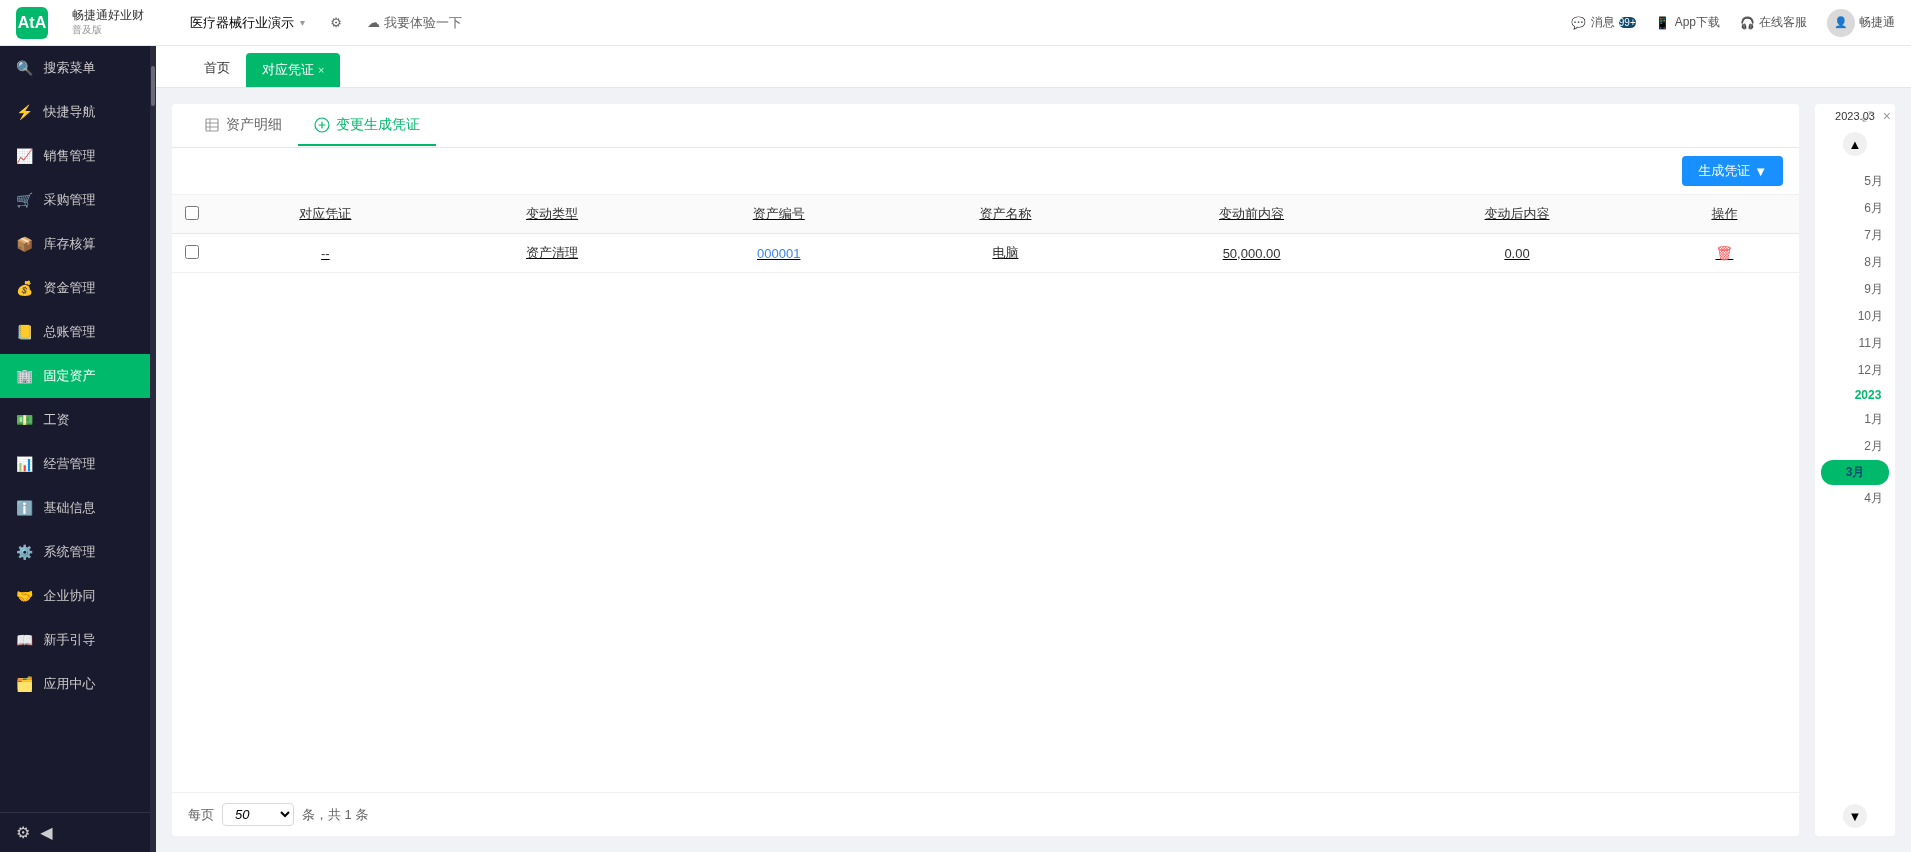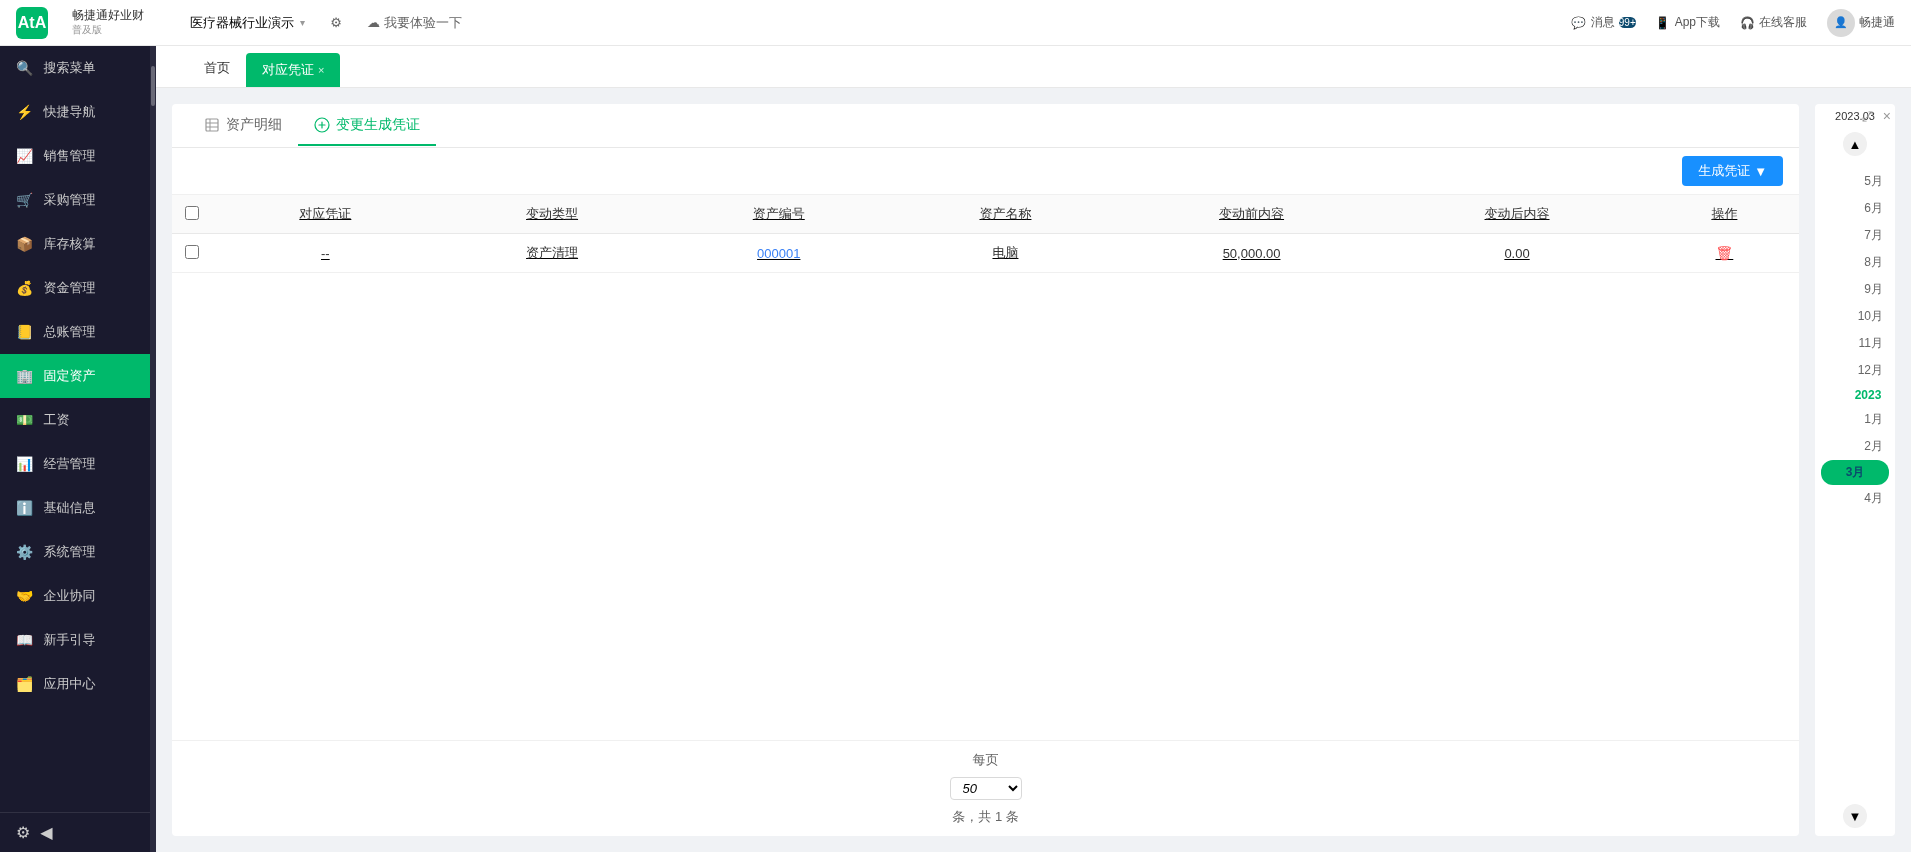--- a/index.html
+++ b/index.html
@@ -68,21 +68,21 @@
     
     .table-wrap { flex: 1; overflow: auto; }
     table { width: 100%; border-collapse: collapse; font-size: 13px; text-decoration: underline; }
     thead tr { background: #fafafa; }
     thead th { padding: 10px 12px; text-align: center; color: #333; font-weight: normal; border-bottom: 1px solid #e8e8e8; white-space: nowrap; }
     tbody td { padding: 10px 12px; text-align: center; color: #333; border-bottom: 1px solid #f0f0f0; }
     .checkbox { width: 14px; height: 14px; border: 1px solid #d9d9d9; border-radius: 2px; cursor: pointer; }
     .delete-icon { color: #ff4d4f; cursor: pointer; font-size: 14px; }
 
     
-    .pagination { padding: 10px 16px; display: flex; align-items: center; gap: 8px; border-top: 1px solid #f0f0f0; flex-shrink: 0; flex-direction: column; }
+    .pagination { padding: 10px 16px; display: flex; align-items: center; gap: 8px; border-top: 1px solid #f0f0f0; flex-shrink: 0; }
     .pagination-label { color: #666; font-size: 13px; }
     .page-size-select { border: 1px solid #d9d9d9; border-radius: 4px; padding: 2px 20px 2px 8px; font-size: 13px; cursor: pointer; background: white; font-style: italic; }
 
     
     .right-panel { width: 80px; background: #fff; border-radius: 4px; display: flex; flex-direction: column; align-items: center; overflow: hidden; position: relative; flex-shrink: 0; }
     .panel-close { position: absolute; top: 4px; right: 4px; cursor: pointer; color: #999; font-size: 14px; }
     .panel-expand { position: absolute; top: 4px; right: 22px; cursor: pointer; color: #999; font-size: 14px; }
     .year-label { font-size: 11px; color: #333; padding: 6px 0 2px; font-weight: normal; text-align: center; }
     .cal-scroll { flex: 1; overflow-y: auto; width: 100%; padding: 4px 0; }
     .cal-scroll::-webkit-scrollbar { width: 0; }

